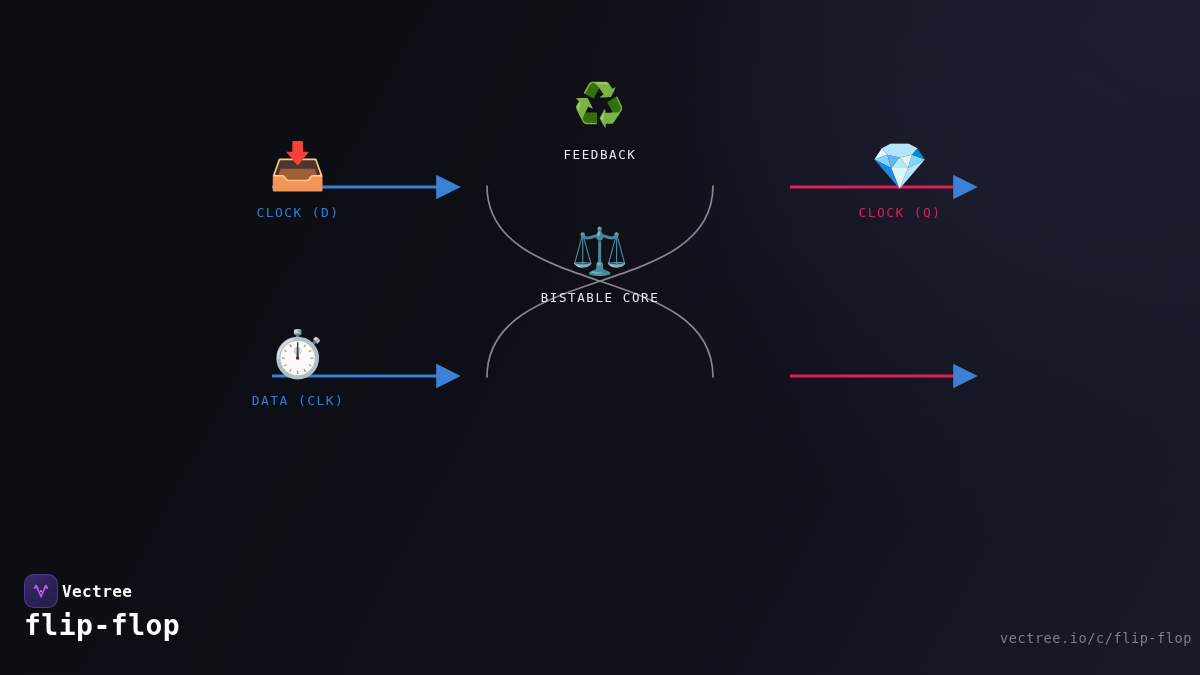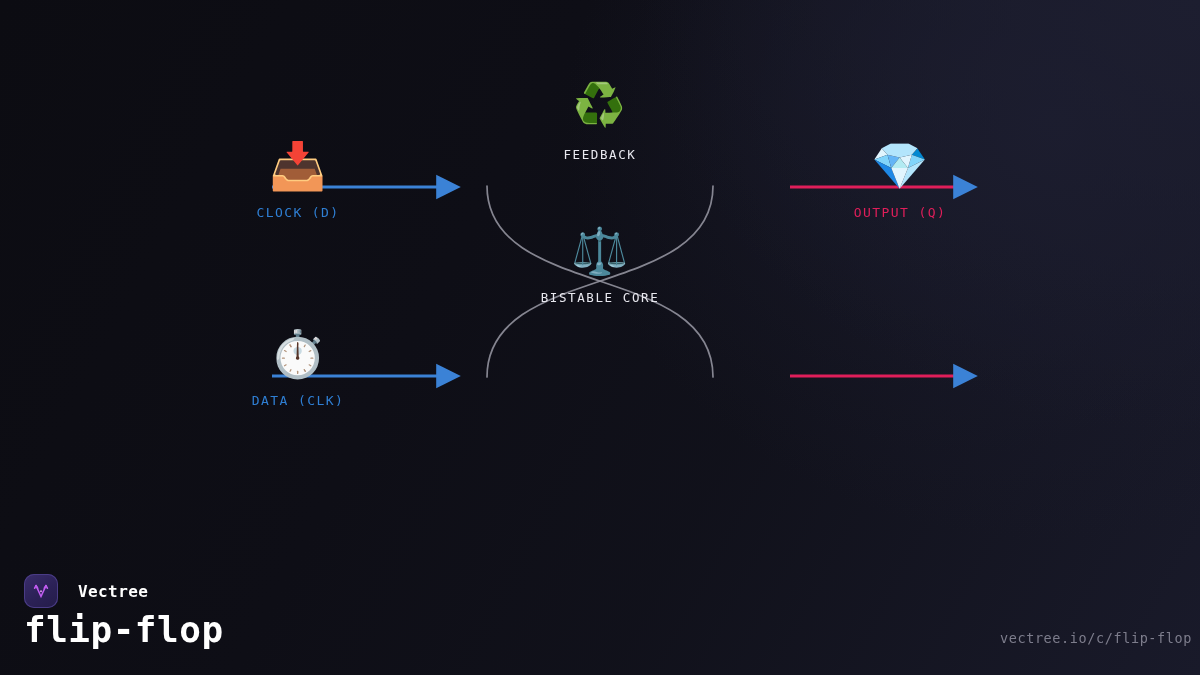--- a/index.html
+++ b/index.html
@@ -75,21 +75,21 @@
     position: absolute;
     left: 0; right: 0; bottom: 0;
     height: 120px;
   }
   #brand-row {
     position: absolute;
     left: 24px;
     top: 19px;
     display: flex;
     align-items: center;
-    gap: 20px;
+    gap: 4px;
   }
   #brand-logo {
     width: 34px;
     height: 34px;
     border-radius: 10px;
     background: linear-gradient(145deg, #3a2d6b 0%, #2b2156 55%, #241c49 100%);
     box-shadow: inset 0 0 0 1px #4a3c86;
     display: flex;
     align-items: center;
     justify-content: center;
@@ -99,21 +99,21 @@
     font-size: 16px;
     font-weight: bold;
     letter-spacing: 0.4px;
     font-family: "DejaVu Sans Mono", "Liberation Mono", monospace;
   }
   #page-title {
     position: absolute;
     left: 24px;
     top: 54px;
     color: #ffffff;
-    font-size: 36px;
+    font-size: 28px;
     font-weight: bold;
     letter-spacing: 0.5px;
     font-family: "DejaVu Sans Mono", "Liberation Mono", monospace;
   }
   #footer-url {
     position: absolute;
     right: 8px;
     bottom: 29px;
     color: #7d7d8c;
     font-size: 13.5px;
@@ -161,21 +161,21 @@
     <span class="caption" style="color: rgb(232, 232, 239);">FEEDBACK</span>
   </div>
 
   <div class="node" id="node-core" style="left: 600px;">
     <span class="glyph">⚖️</span>
     <span class="caption" style="color: rgb(232, 232, 239);">BISTABLE CORE</span>
   </div>
 
   <div class="node" id="node-output" style="left: 900px;">
     <span class="glyph">💎</span>
-    <span class="caption" style="color: rgb(224, 30, 90);">OUTPUT (Q)</span>
+    <span class="caption" style="color: rgb(224, 30, 90);">CLOCK (Q)</span>
   </div>
 
   <div id="footer">
 
     <div id="brand-row">
       <div id="brand-logo">
         <svg width="22" height="22" viewBox="0 0 24 24">
           <g stroke="#c05cf0" stroke-width="1.7" stroke-linecap="round" fill="none">
             <path d="M6.6 6.2 L12 18 L17.4 6.2"></path>
             <path d="M6.6 6.2 L5.0 9.0"></path>

